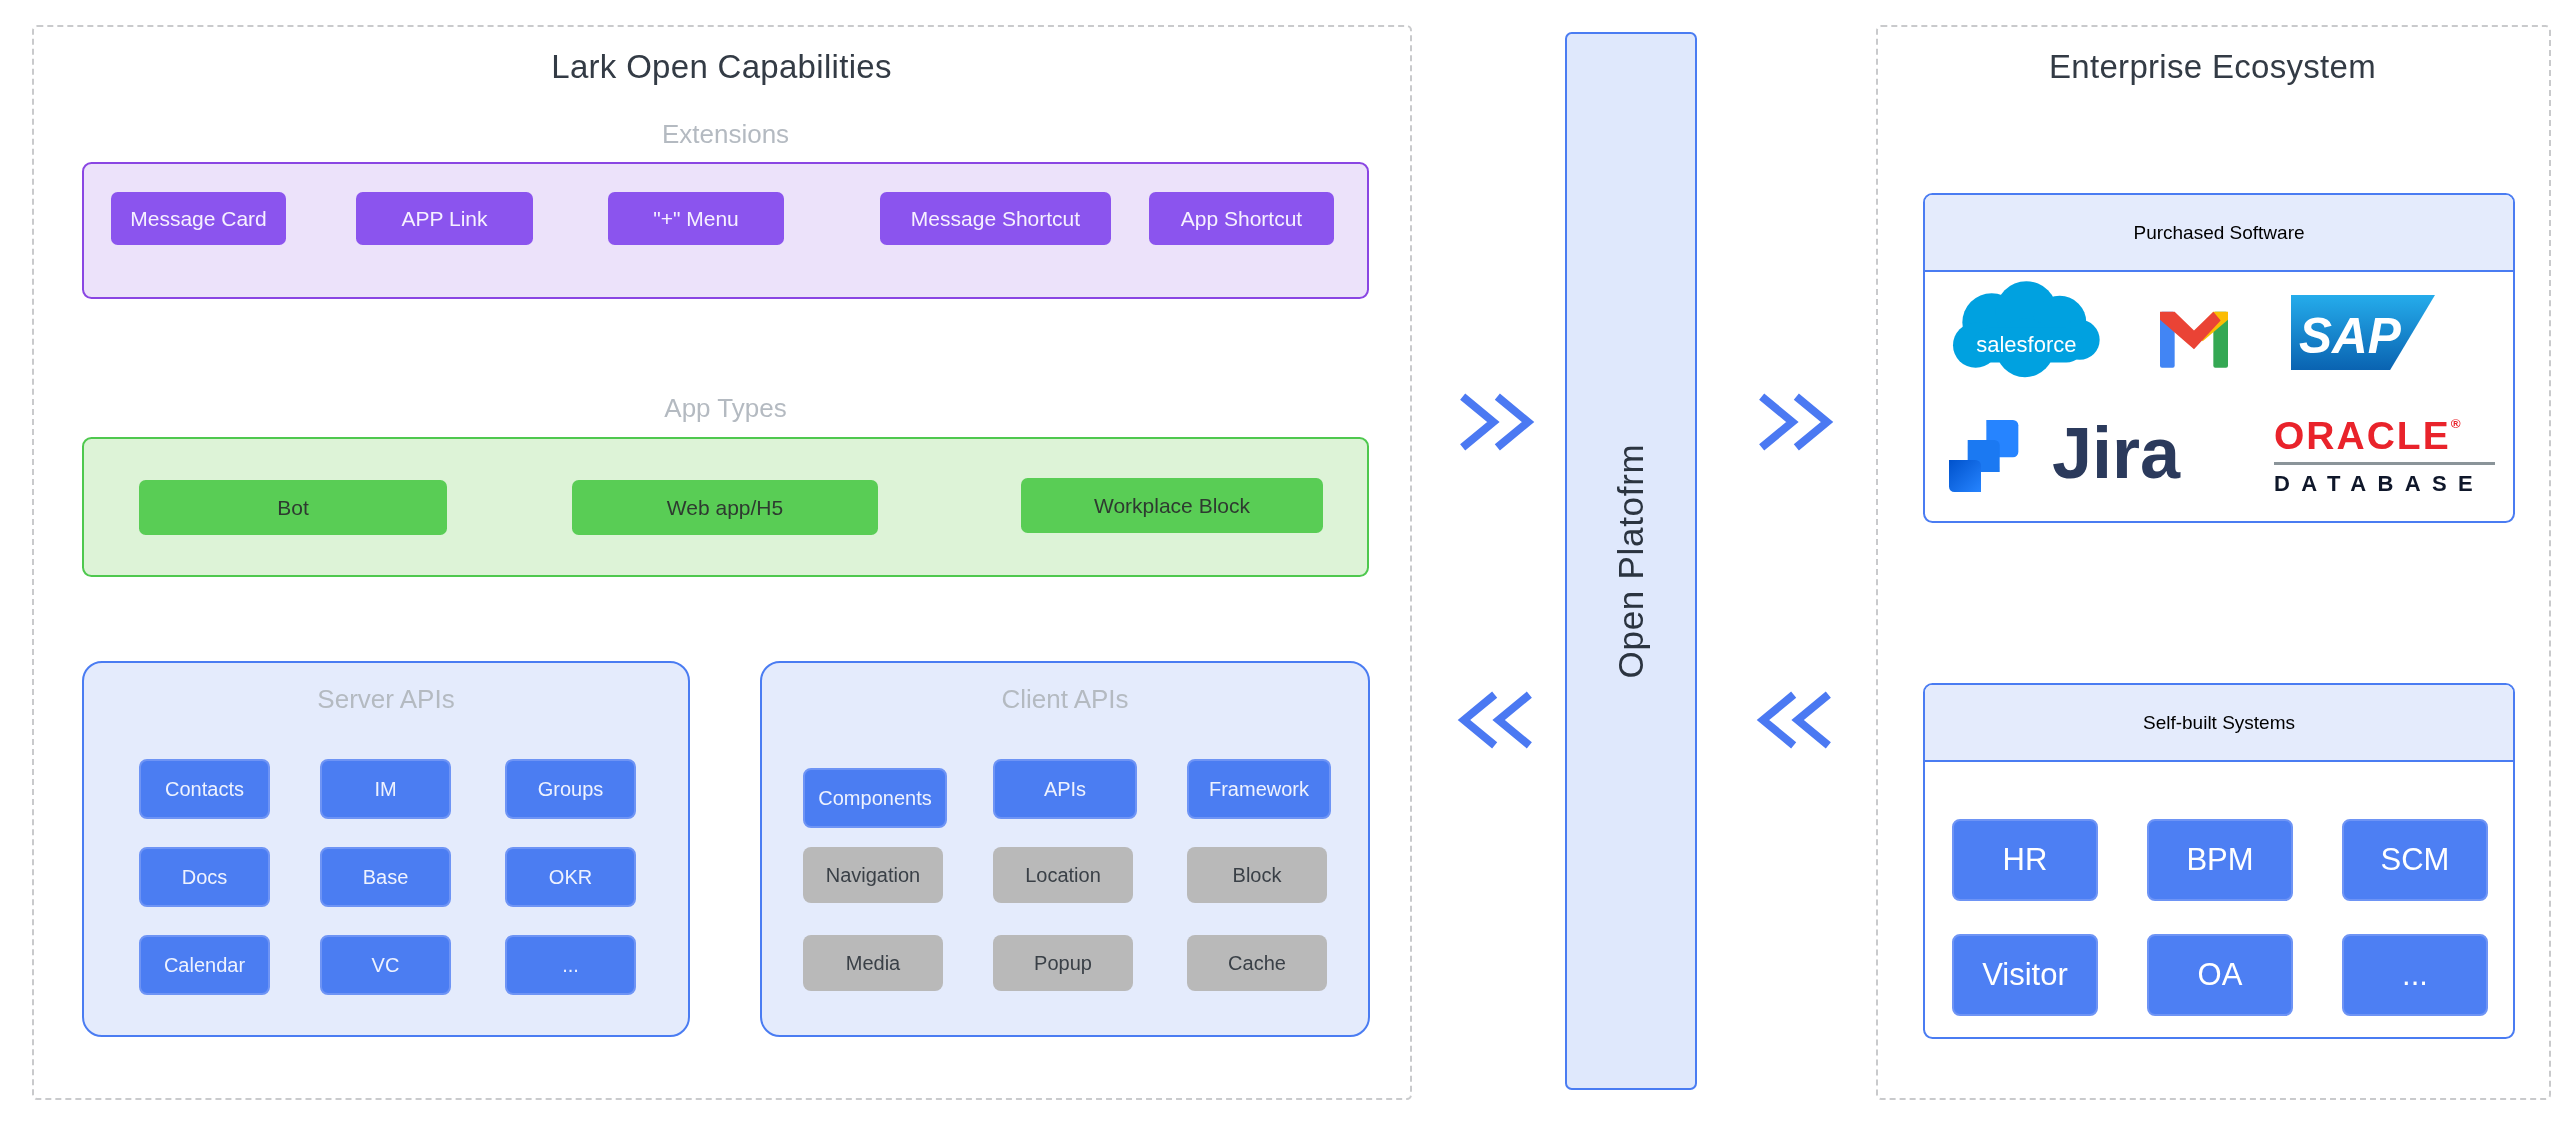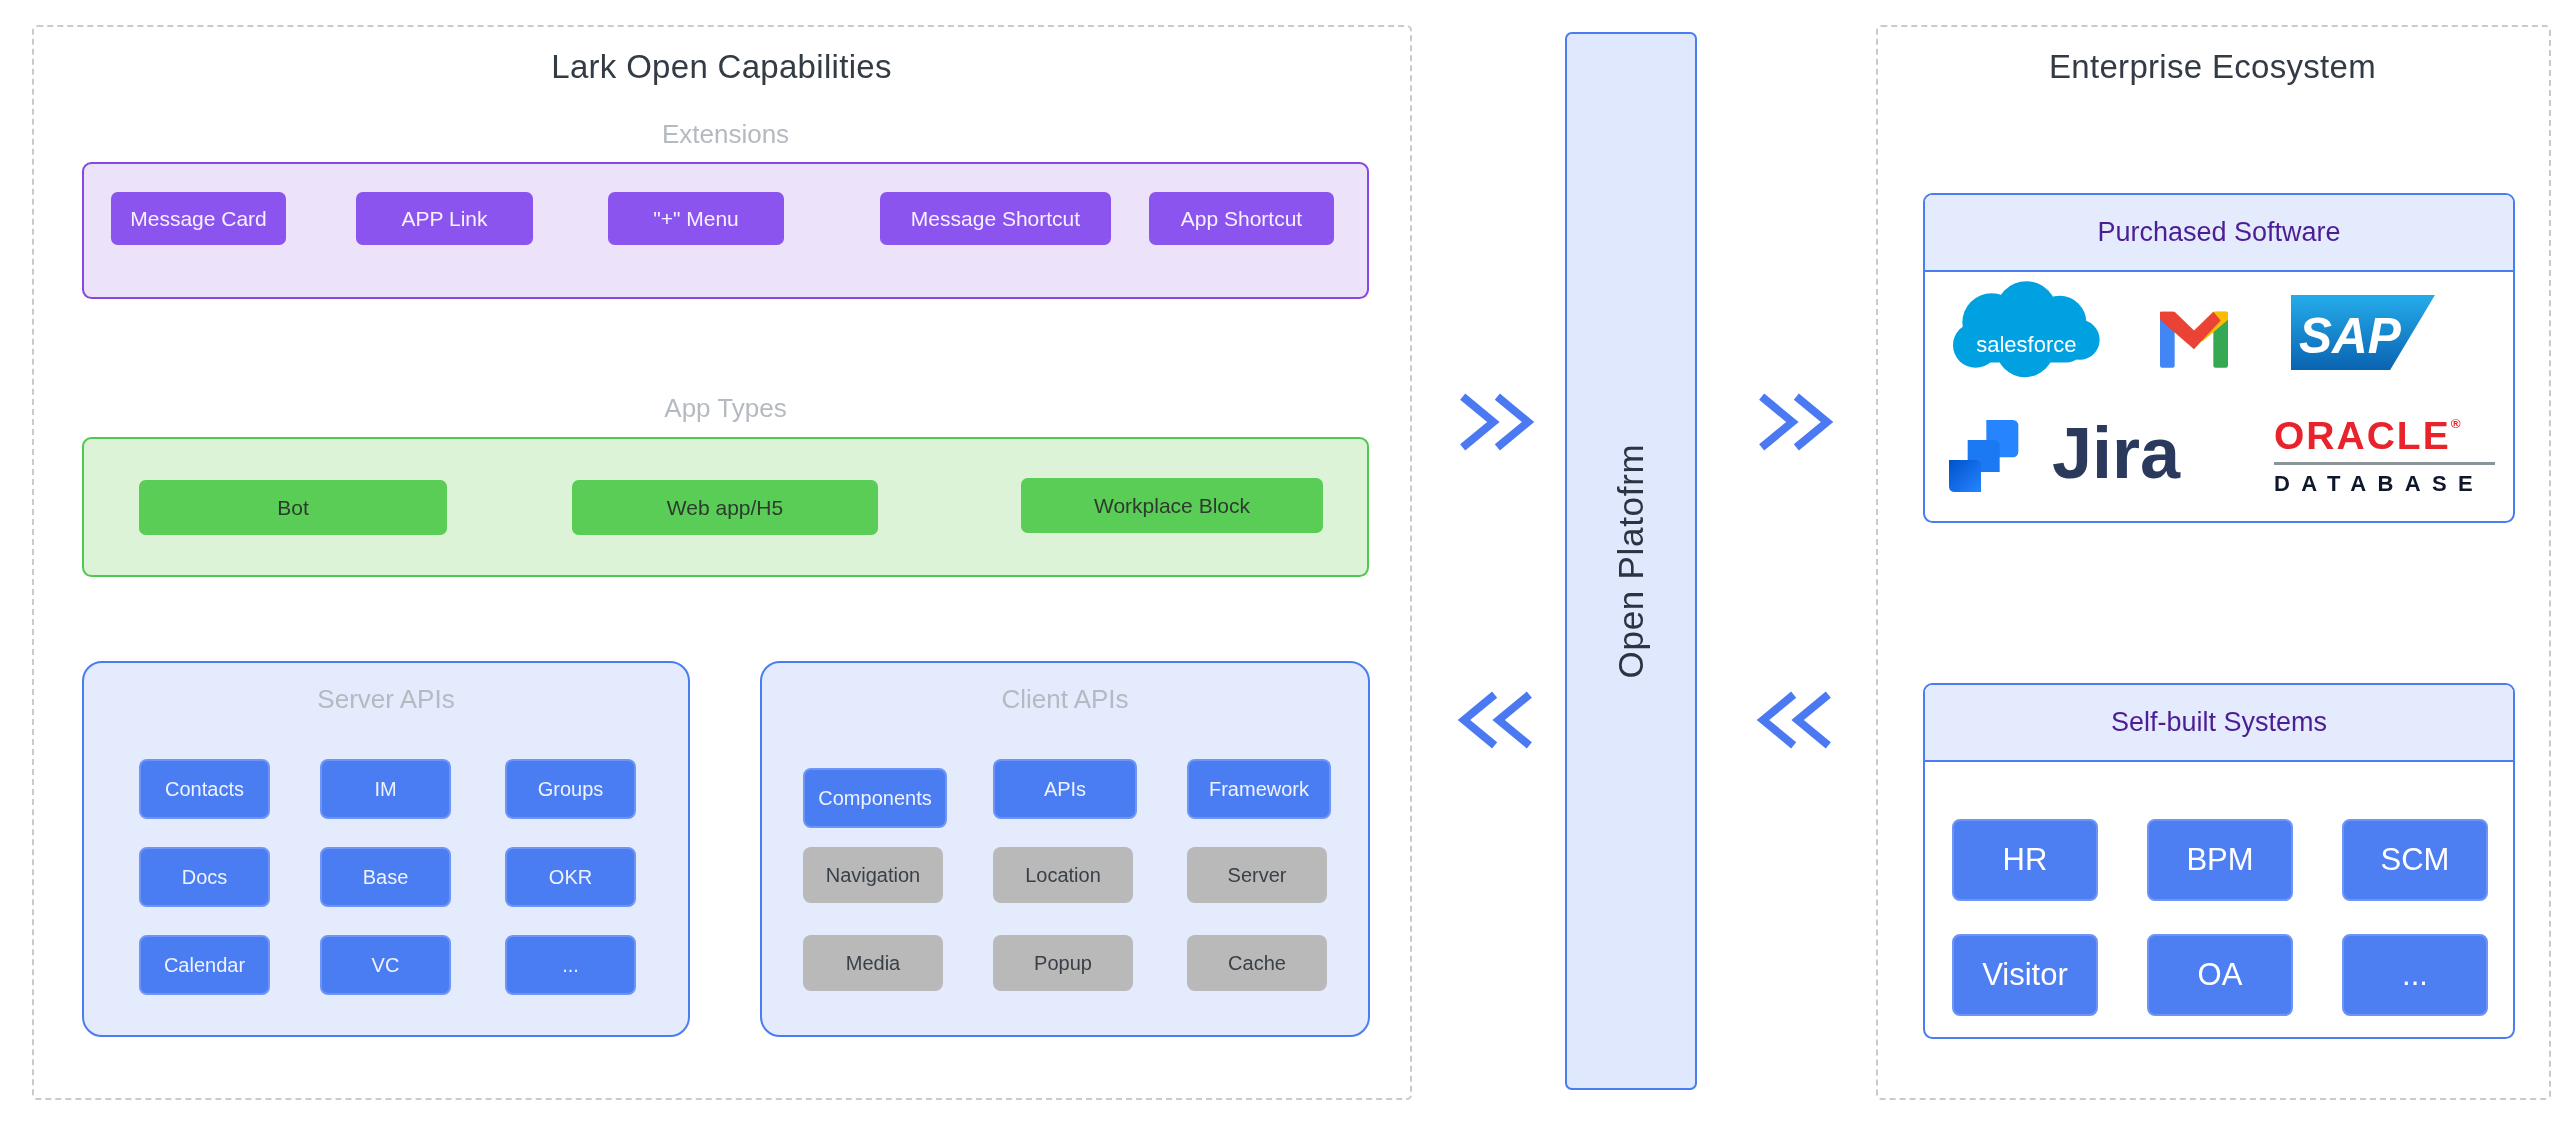--- a/index.html
+++ b/index.html
@@ -24,21 +24,21 @@
   .chip-gray{background:#b9b9b9;color:#3a4047;font-size:20px;border-radius:8px;}
   
   .platform-bar{background:#dfe8fc;border:2px solid #4a7cf2;border-radius:6.7px;}
   .vtext{position:absolute;top:50%;left:50%;transform:translate(-50%,-50%) rotate(-90deg);
          font-size:35px;color:#2b3440;white-space:nowrap;letter-spacing:0.7px;}
   
   .card{background:#ffffff;border:2px solid #4a7cf2;border-radius:9.4px;}
   .card-header{position:absolute;left:0;top:0;right:0;height:75px;background:#e4ebfc;
                border-bottom:2px solid #4a7cf2;border-radius:7.4px 7.4px 0 0;
                display:flex;align-items:center;justify-content:center;
-               font-size:27px;color:#4c1d95;}
+               font-size:19px;color:#000000;}
   .chip-self{background:#4d7ff3;border:2px solid #6e94f5;color:#ffffff;font-size:31px;border-radius:8px;}
   
   .jira-text{font-size:72px;font-weight:700;color:#2b3a5c;line-height:1;}
   .oracle-word{font-size:39px;font-weight:700;color:#e9232b;letter-spacing:2px;line-height:1;}
   .oracle-reg{font-size:13.4px;font-weight:700;color:#e9232b;vertical-align:top;}
   .oracle-rule{height:3.3px;background:#8a9499;margin:6.7px 0 8px 0;}
   .oracle-db{font-size:22px;font-weight:700;color:#0f172a;letter-spacing:11.4px;line-height:1;}
   .sf-cloud-text{font-size:33px;fill:#ffffff;}
 </style>
 </head>
@@ -79,21 +79,21 @@
     <div class="abs chip chip-blue" style="left:421px;top:272px;width:127px;height:56px;">...</div>
   </div>
 
   <div class="abs blue-box" style="left:760px;top:661px;width:606px;height:372px;">
     <div class="abs section-label" style="left:0;top:21.4px;width:100%;">Client APIs</div>
     <div class="abs chip chip-blue" style="left:41px;top:96px;width:140px;height:56px;margin-top:9px;">Components</div>
     <div class="abs chip chip-blue" style="left:231px;top:96px;width:140px;height:56px;">APIs</div>
     <div class="abs chip chip-blue" style="left:425px;top:96px;width:140px;height:56px;">Framework</div>
     <div class="abs chip chip-gray" style="left:41px;top:184px;width:140px;height:56px;">Navigation</div>
     <div class="abs chip chip-gray" style="left:231px;top:184px;width:140px;height:56px;">Location</div>
-    <div class="abs chip chip-gray" style="left:425px;top:184px;width:140px;height:56px;">Server</div>
+    <div class="abs chip chip-gray" style="left:425px;top:184px;width:140px;height:56px;">Block</div>
     <div class="abs chip chip-gray" style="left:41px;top:272px;width:140px;height:56px;">Media</div>
     <div class="abs chip chip-gray" style="left:231px;top:272px;width:140px;height:56px;">Popup</div>
     <div class="abs chip chip-gray" style="left:425px;top:272px;width:140px;height:56px;">Cache</div>
   </div>
 
   <div class="abs platform-bar" style="left:1565px;top:32px;width:128px;height:1054px;">
     <div class="vtext">Open Platofrm</div>
   </div>
 
   <svg class="abs" style="left:1456px;top:391px;" width="80" height="62" viewBox="0 0 120 92">

